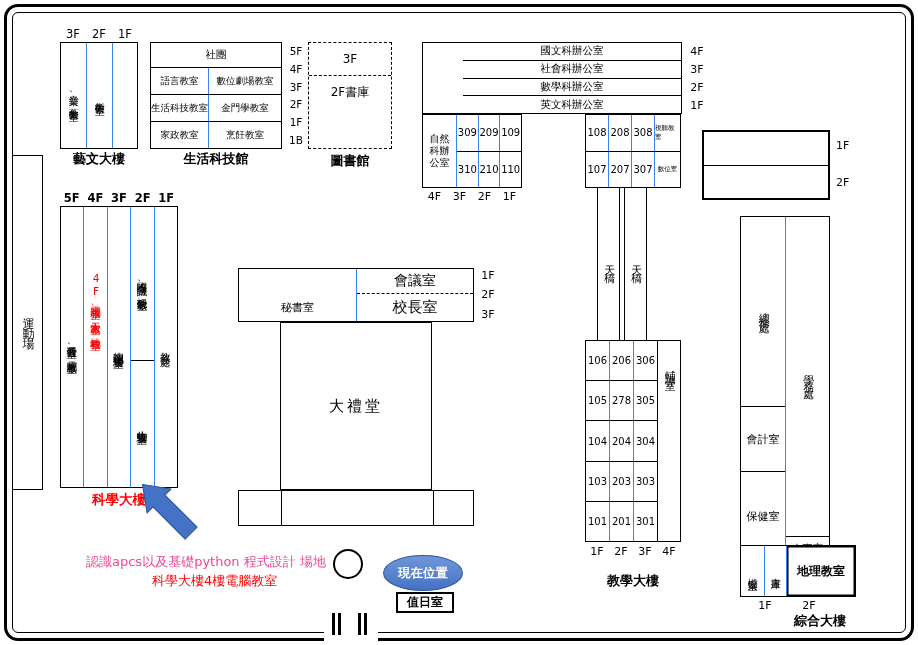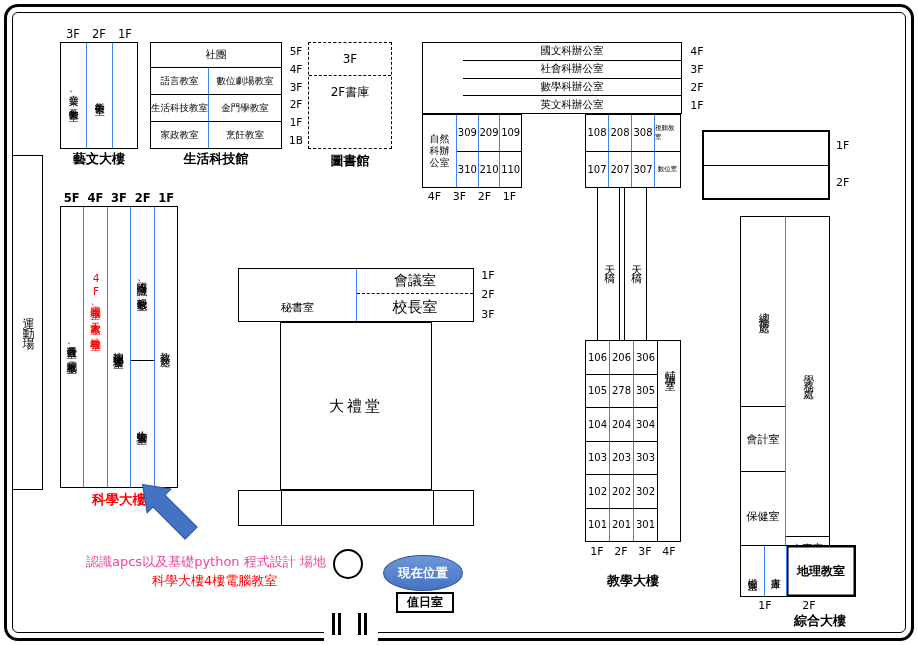--- a/index.html
+++ b/index.html
@@ -181,25 +181,20 @@
       <div class="fl bb" style="flex:1;">
         <div class="center br" style="flex:1;">104</div>
         <div class="center br" style="flex:1;">204</div>
         <div class="center" style="flex:1;">304</div>
       </div>
       <div class="fl bb" style="flex:1;">
         <div class="center br" style="flex:1;">103</div>
         <div class="center br" style="flex:1;">203</div>
         <div class="center" style="flex:1;">303</div>
       </div>
-      <div class="fl bb" style="flex:1;">
-        <div class="center br" style="flex:1;">102</div>
-        <div class="center br" style="flex:1;">202</div>
-        <div class="center" style="flex:1;">302</div>
-      </div>
       <div class="fl" style="flex:1;">
         <div class="center br" style="flex:1;">101</div>
         <div class="center br" style="flex:1;">201</div>
         <div class="center" style="flex:1;">301</div>
       </div>
     </div>
     <div class="bl" style="flex:1; display:flex; justify-content:center; padding-top:20px;">
       <span class="vtext" style="font-size:11px; letter-spacing:5px;">輔導室</span>
     </div>
   </div>

